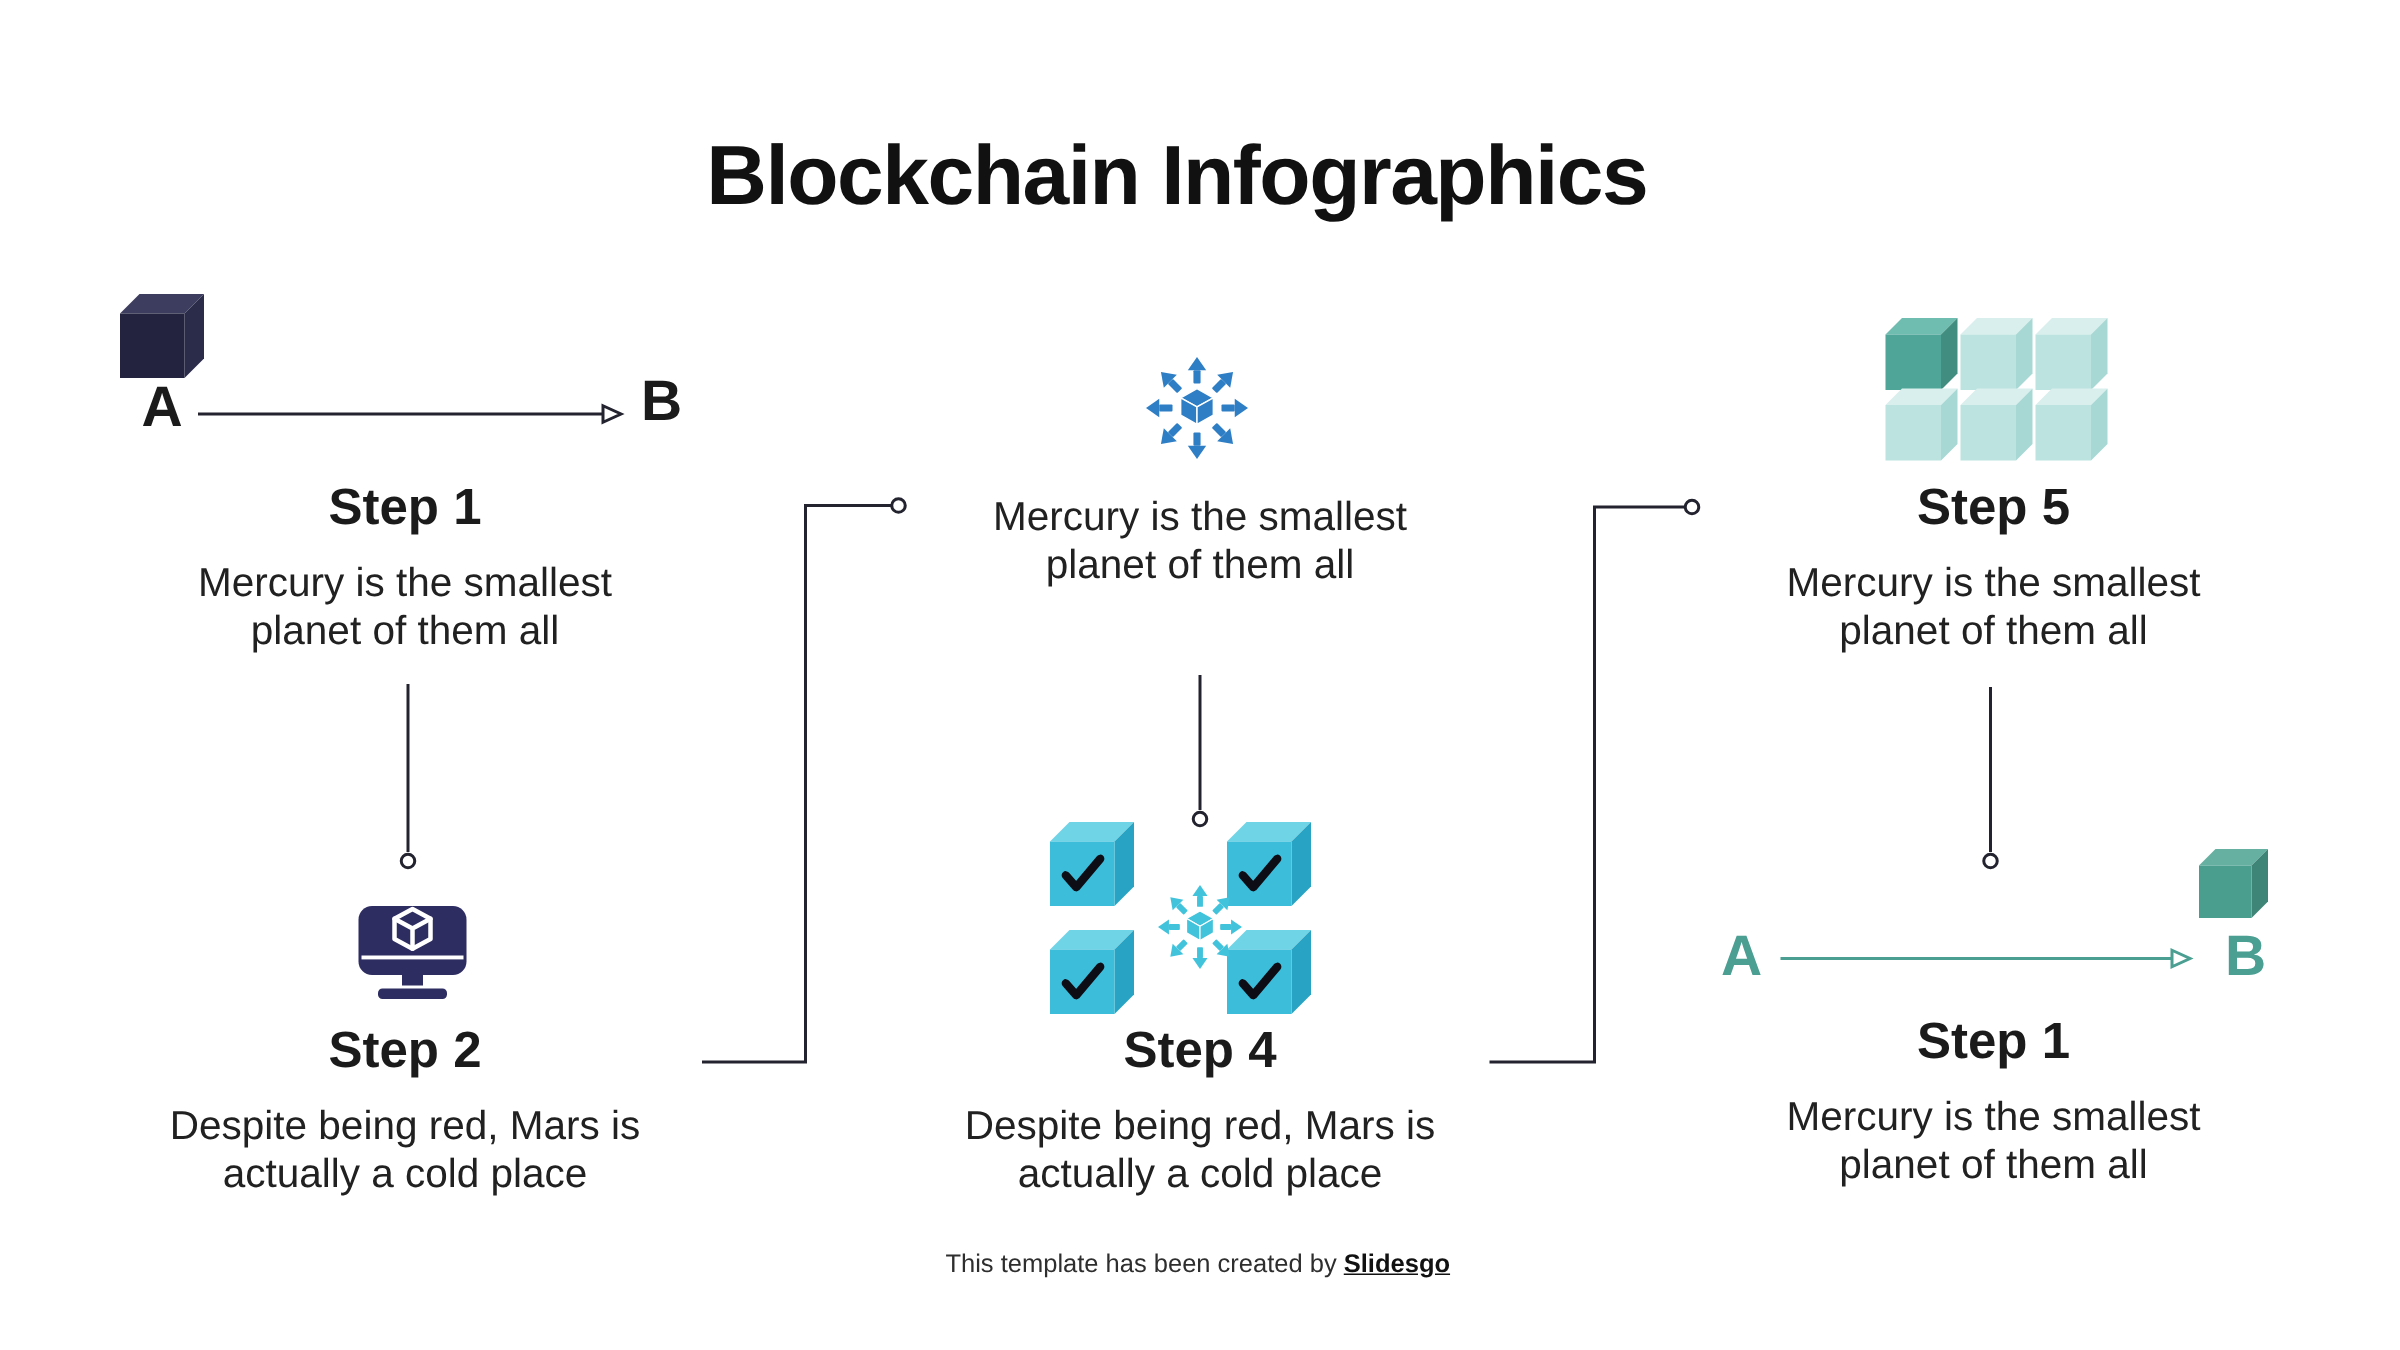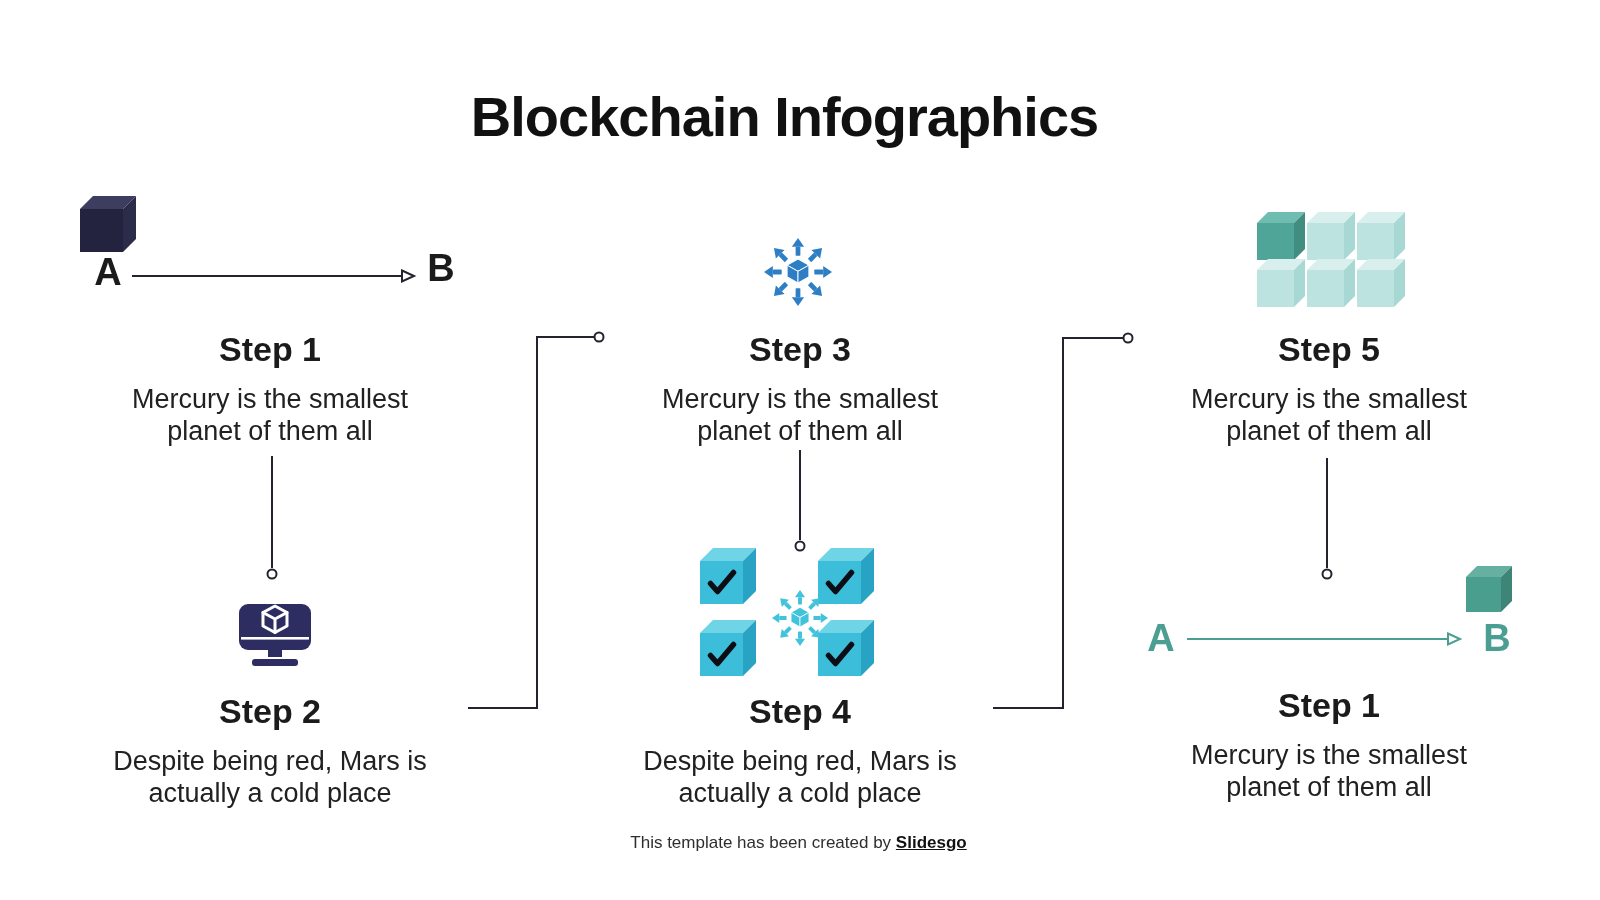--- a/index.html
+++ b/index.html
@@ -6,21 +6,21 @@
   .stage{
     position:relative;width:1569px;height:900px;background:#ffffff;overflow:hidden;
     font-family:"Liberation Sans","DejaVu Sans",sans-serif;color:#1e1e1e;
   }
   .title{
     position:absolute;left:0;right:0;top:84px;margin:0;text-align:center;
     font-size:56px;font-weight:800;letter-spacing:-1px;color:#111111;
   }
   .overlay{position:absolute;left:0;top:0;}
   .step{position:absolute;width:400px;text-align:center;}
-  .step h2{margin:11px 0 10px 0;font-size:34px;line-height:44px;font-weight:700;color:#1b1b1b;}
+  .step h2{margin:0 0 10px 0;font-size:34px;line-height:44px;font-weight:700;color:#1b1b1b;}
   .step p{margin:12px;font-size:27px;line-height:32px;color:#212121;}
   .step p span{display:block;}
   .ab{position:absolute;width:46px;text-align:center;font-size:38px;line-height:38px;font-weight:700;}
   .ab.dark{color:#1b1b1b;}
   .ab.teal{color:#4a9e92;}
   .footer{position:absolute;left:0;right:0;top:833px;text-align:center;font-size:17px;color:#2e2e2e;padding-left:28px;}
   .footer a{font-weight:700;text-decoration:underline;color:#111111;cursor:pointer;}
 </style>
 </head>
 <body>
@@ -174,21 +174,20 @@
   <div class="ab teal" style="left:1474px;top:619px;">B</div>
 
   <div class="step" style="left:70px;top:316px;">
     <h2>Step 1</h2>
     <p>
         <span>Mercury is the smallest</span>
         <span>planet of them all</span>
       </p>
   </div>
   <div class="step" style="left:600px;top:316px;">
-    <h2>Step 3</h2>
     <p>
         <span>Mercury is the smallest</span>
         <span>planet of them all</span>
       </p>
   </div>
   <div class="step" style="left:1129px;top:316px;">
     <h2>Step 5</h2>
     <p>
         <span>Mercury is the smallest</span>
         <span>planet of them all</span>

